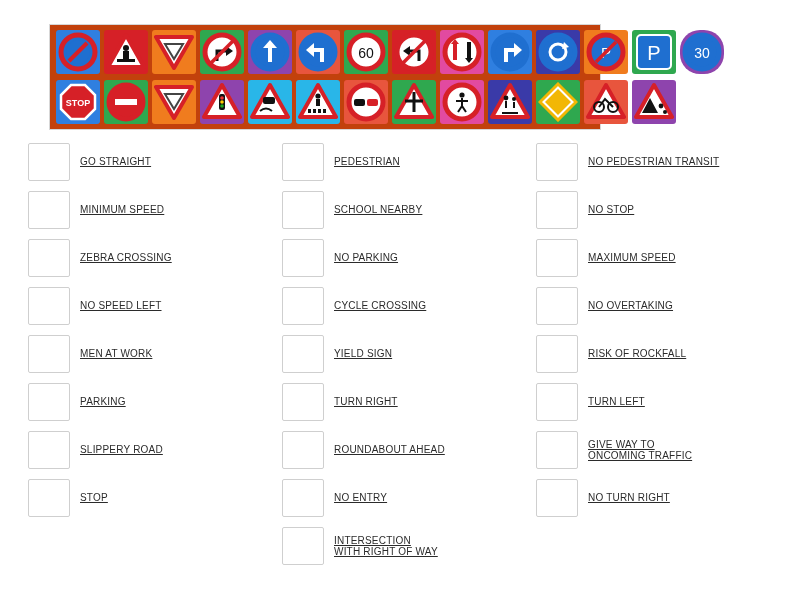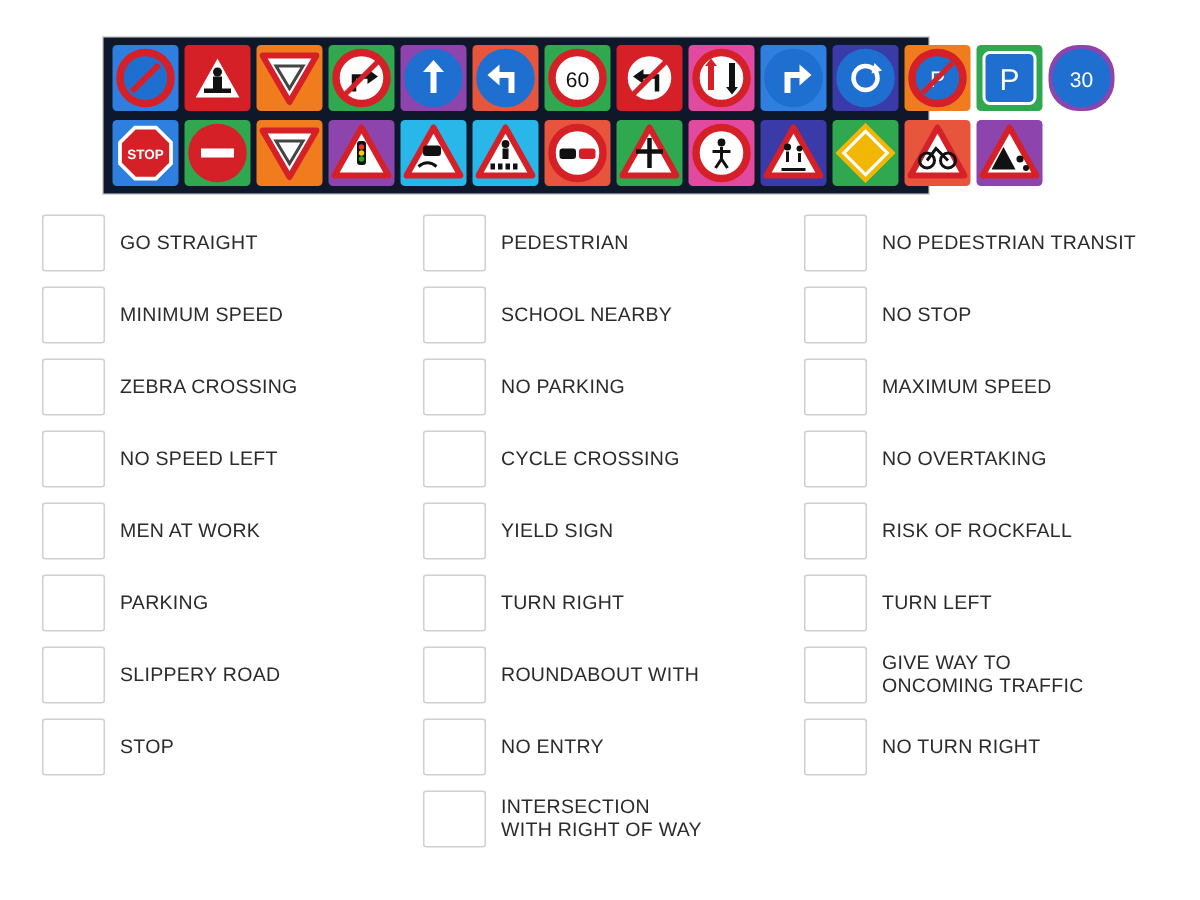--- a/index.html
+++ b/index.html
@@ -11,24 +11,24 @@
   }
   #app {
     position: relative;
     width: 800px; height: 600px;
     overflow: hidden;
   }
 
   
   .tray {
     position: absolute;
-    left: 68px; top: 24px;
+    left: 49px; top: 24px;
     width: 552px; height: 106px;
     border: 1px solid #d7d7d7;
-    background: #0f172a;
+    background: #c2410c;
     padding: 5px 6px;
   }
   .tray-row {
     display: flex;
     gap: 4px;
     height: 48px;
     margin-bottom: 2px;
   }
   .sign {
     width: 44px; height: 44px;
@@ -57,25 +57,26 @@
     gap: 10px;
   }
   .dropzone {
     width: 42px; height: 38px;
     border: 1px solid #cfcfcf;
     border-radius: 2px;
     background: #fff;
     flex: 0 0 42px;
   }
   .label {
-    font-size: 13px;
+    font-size: 10px;
     color: #2b2b2b;
     line-height: 1.15;
     letter-spacing: .2px;
     white-space: pre-line;
+    text-decoration: underline;
   }
 </style>
 </head>
 <body>
 
 <div id="app">
 
   <div class="tray">
     <div class="tray-row" id="row0">
         <div class="sign" title="NO VEHICLES" style="background: rgb(47, 127, 224);">
@@ -334,21 +335,21 @@
         <div class="row">
           <div class="dropzone"></div>
           <div class="label">YIELD SIGN</div>
         </div>
         <div class="row">
           <div class="dropzone"></div>
           <div class="label">TURN RIGHT</div>
         </div>
         <div class="row">
           <div class="dropzone"></div>
-          <div class="label">ROUNDABOUT WITH</div>
+          <div class="label">ROUNDABOUT AHEAD</div>
         </div>
         <div class="row">
           <div class="dropzone"></div>
           <div class="label">NO ENTRY</div>
         </div>
         <div class="row">
           <div class="dropzone"></div>
           <div class="label">INTERSECTION
 WITH RIGHT OF WAY</div>
         </div>

